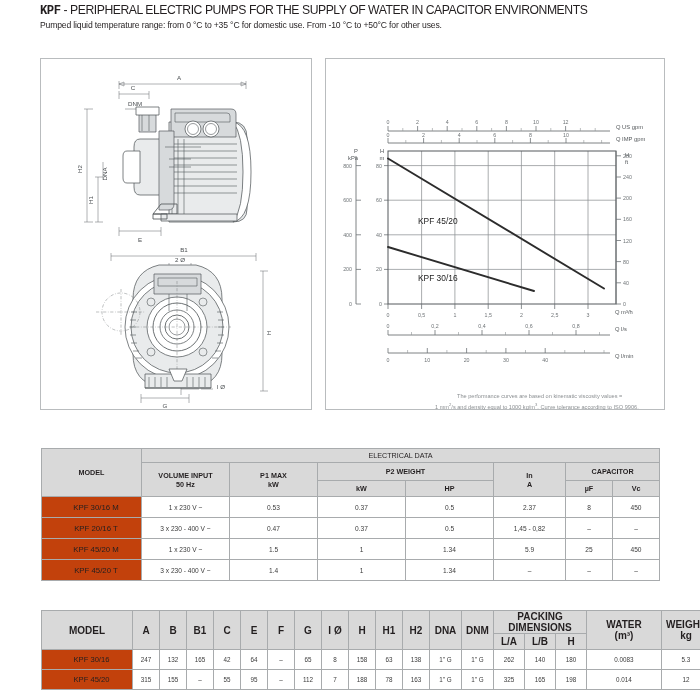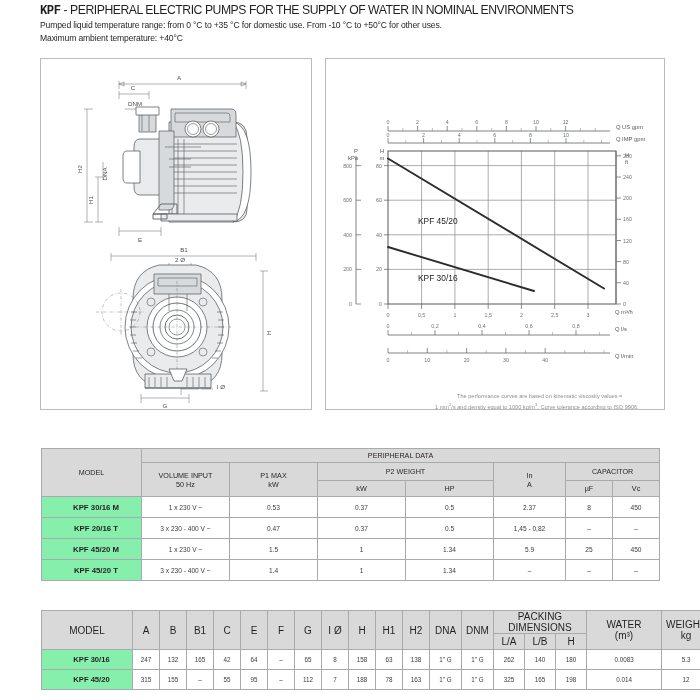--- a/index.html
+++ b/index.html
@@ -62,42 +62,41 @@
   table { border-collapse: collapse; table-layout: fixed; }
   #tbl-elec { position: absolute; left: 41px; top: 448px; width: 618px; }
   #tbl-dim  { position: absolute; left: 41px; top: 610px; width: 618px; }
   #tbl-elec td, #tbl-elec th,
   #tbl-dim td,  #tbl-dim th {
     border: 1px solid #a8abad;
     text-align: center;
     vertical-align: middle;
     padding: 0;
   }
-  .th-grey { background: #d9d9d9; font-weight: 400; color: #231f20; }
+  .th-grey { background: #d9d9d9; font-weight: 700; color: #231f20; }
   .th-top  { background: #d9d9d9; font-weight: 400; color: #231f20; }
   #tbl-elec .th-grey, #tbl-elec .th-top { font-size: 7.2px; }
   #tbl-dim  .th-grey, #tbl-dim .th-top  { font-size: 10px; }
-  .cell-model { background: #86efac; font-weight: 700; font-size: 7.8px;
+  .cell-model { background: #c2410c; font-weight: 400; font-size: 7.8px;
                 text-align: left; padding-left: 9px !important;
                 color: #231f20; }
   #tbl-dim .cell-model { font-size: 7.6px; }
   .cell-val { font-size: 6.6px; color: #3b3b3b; background: #fff; }
   #tbl-dim .cell-val { font-size: 6.3px; }
   .r-elec { height: 21px; }
   .r-dim  { height: 20px; }
 </style>
 </head>
 <body>
 
 <div class="page">
 
   <div class="hdr">
-    <div class="hdr-title"><b>KPF</b><span> - PERIPHERAL ELECTRIC PUMPS FOR THE SUPPLY OF WATER IN NOMINAL ENVIRONMENTS</span></div>
+    <div class="hdr-title"><b>KPF</b><span> - PERIPHERAL ELECTRIC PUMPS FOR THE SUPPLY OF WATER IN CAPACITOR ENVIRONMENTS</span></div>
     <div class="hdr-line"><b>Pumped liquid temperature range:</b><span> from 0 °C to +35 °C for domestic use. From -10 °C to +50°C for other uses.</span></div>
-    <div class="hdr-line"><b>Maximum ambient temperature:</b><span> +40°C</span></div>
   </div>
 
   <div class="panel" id="drawing-panel">
     <svg width="270" height="350" viewBox="0 0 270 350">
 
       <g>
 
         <path class="dl" d="M78 25 H205"></path>
         <path class="dl" d="M78 22 V30 M205 22 V30"></path>
         <path class="dl" d="M78 25 l5 -2 v4 z M205 25 l-5 -2 v4 z" fill="#6f7477"></path>
@@ -399,21 +398,21 @@
         <col style="width:88px">
       <col style="width:88px">
         <col style="width:88px">
         <col style="width:72px">
       <col style="width:47px">
         <col style="width:47px">
     </colgroup>
     <thead>
       <tr style="height:14px;">
         <th class="th-grey" rowspan="3">MODEL</th>
-        <th class="th-top" colspan="7">PERIPHERAL DATA</th>
+        <th class="th-top" colspan="7">ELECTRICAL DATA</th>
       </tr>
       <tr style="height:18px;">
         <th class="th-grey" rowspan="2">
           <div>VOLUME INPUT</div>
           <div>50 Hz</div>
         </th>
         <th class="th-grey" rowspan="2">
           <div>P1 MAX</div>
           <div>kW</div>
         </th>

